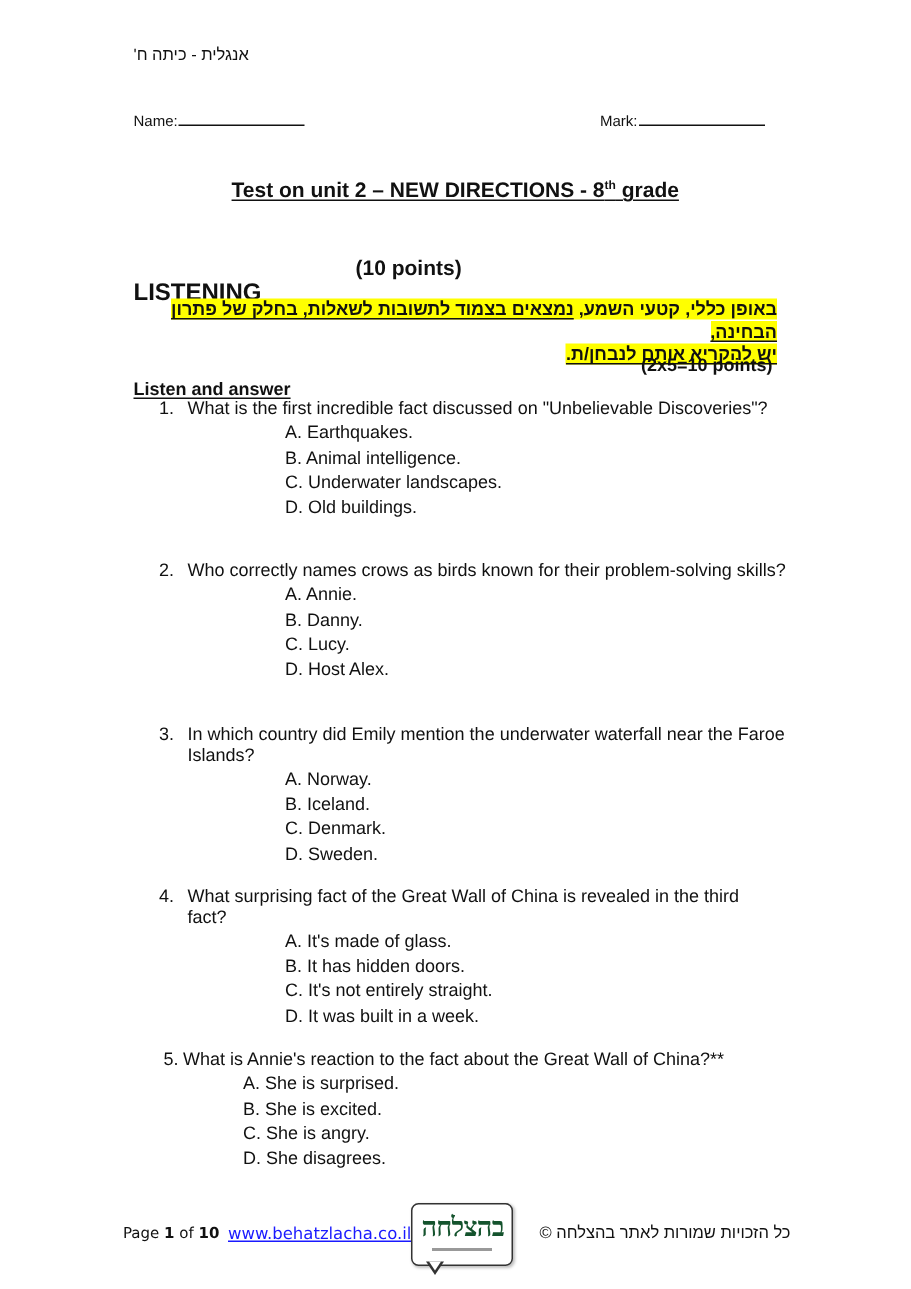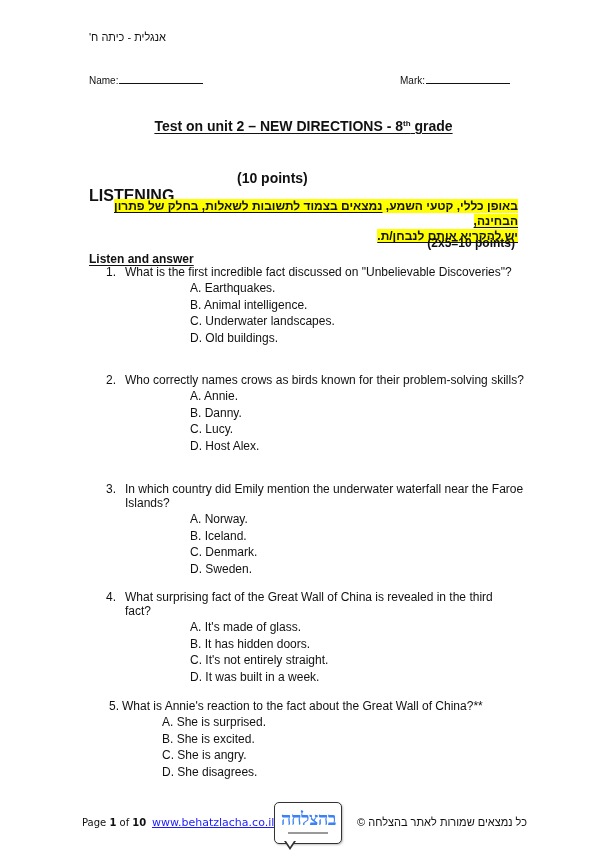--- a/index.html
+++ b/index.html
@@ -152,21 +152,21 @@
     }
     .logo .logo-text {
       position: absolute;
       left: 0; top: 6px;
       width: 69px;
       text-align: center;
       font-size: 18px;
       font-weight: bold;
       direction: rtl;
       font-family: "DejaVu Serif", serif;
-      color: #3b82f6;
+      color: #14532d;
       letter-spacing: -0.5px;
     }
     .logo .logo-tag {
       position: absolute;
       left: 14px; top: 30px;
       width: 40px; height: 2px;
       background: #999;
     }
     .footer-copy {
       right: 80px; top: 816px;
@@ -274,13 +274,13 @@
 <a class="abs footer-link">www.behatzlacha.co.il</a>
 
 <div class="abs logo">
   <div class="bubble"></div>
   <div class="tail"></div>
   <div class="tail-inner"></div>
   <div class="logo-text">בהצלחה</div>
   <div class="logo-tag"></div>
 </div>
 
-<div class="abs footer-copy">כל נמצאים שמורות לאתר בהצלחה ©</div>
+<div class="abs footer-copy">כל הזכויות שמורות לאתר בהצלחה ©</div>
 
 </body></html>

